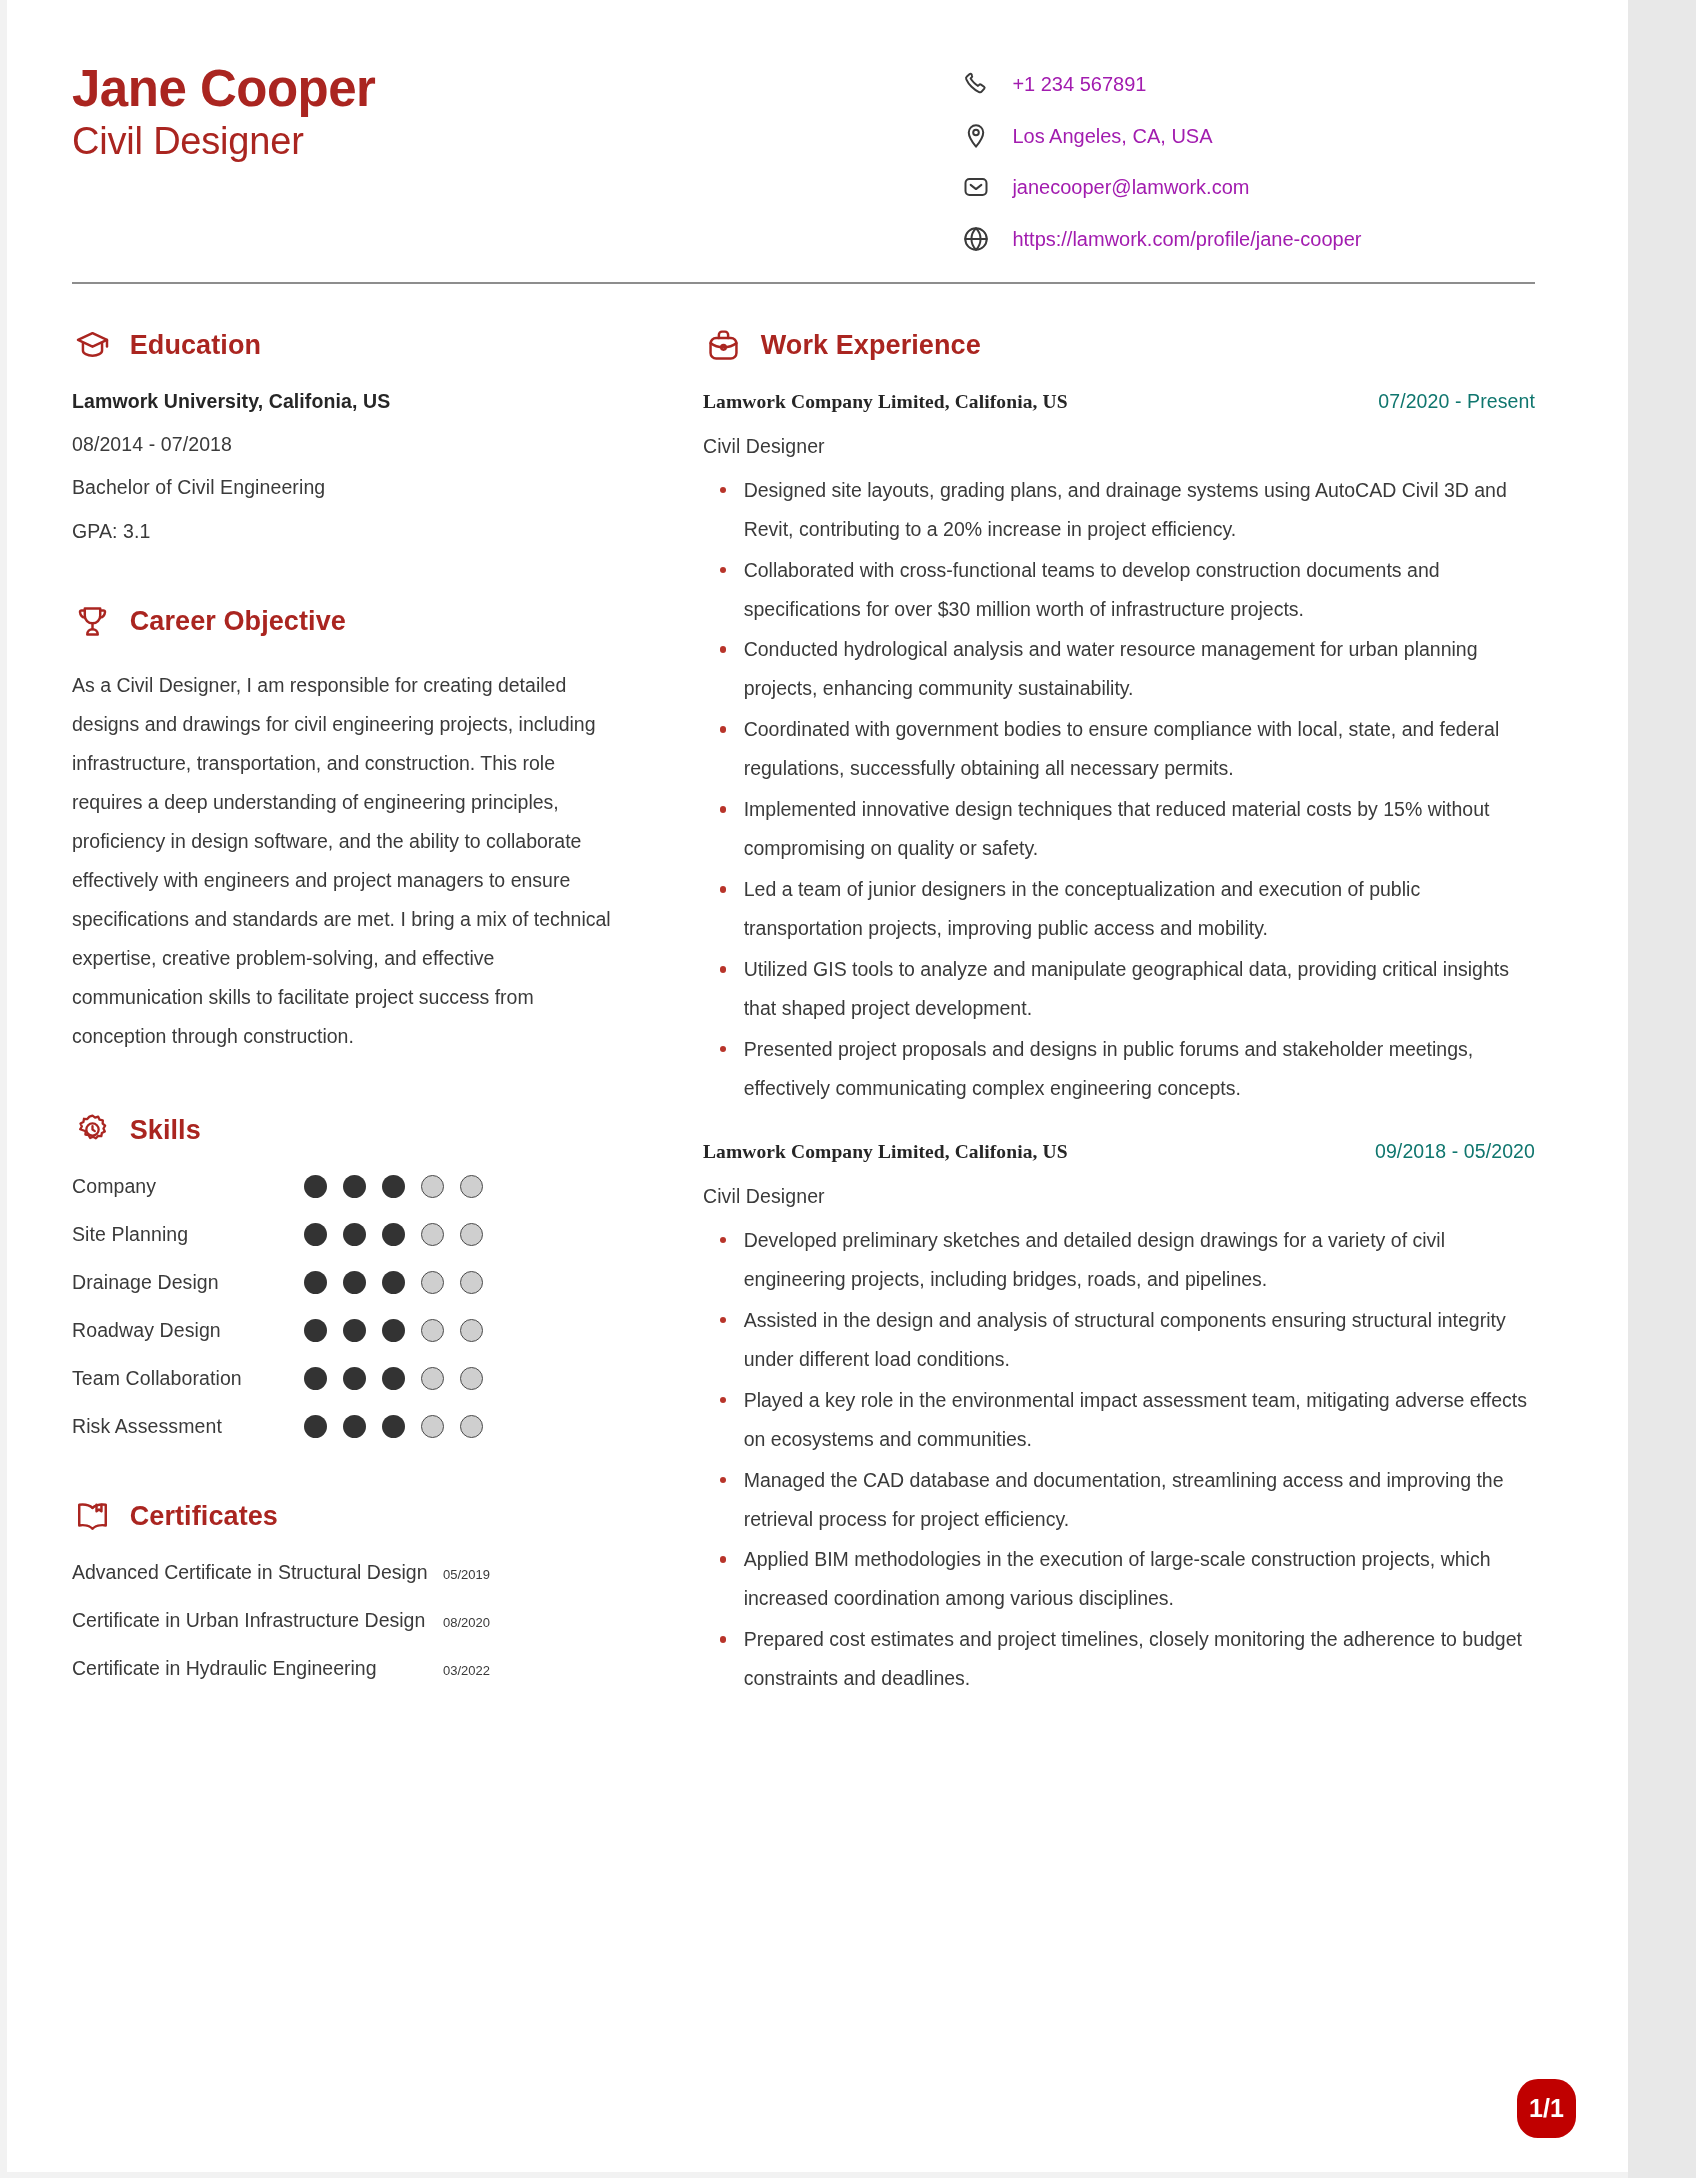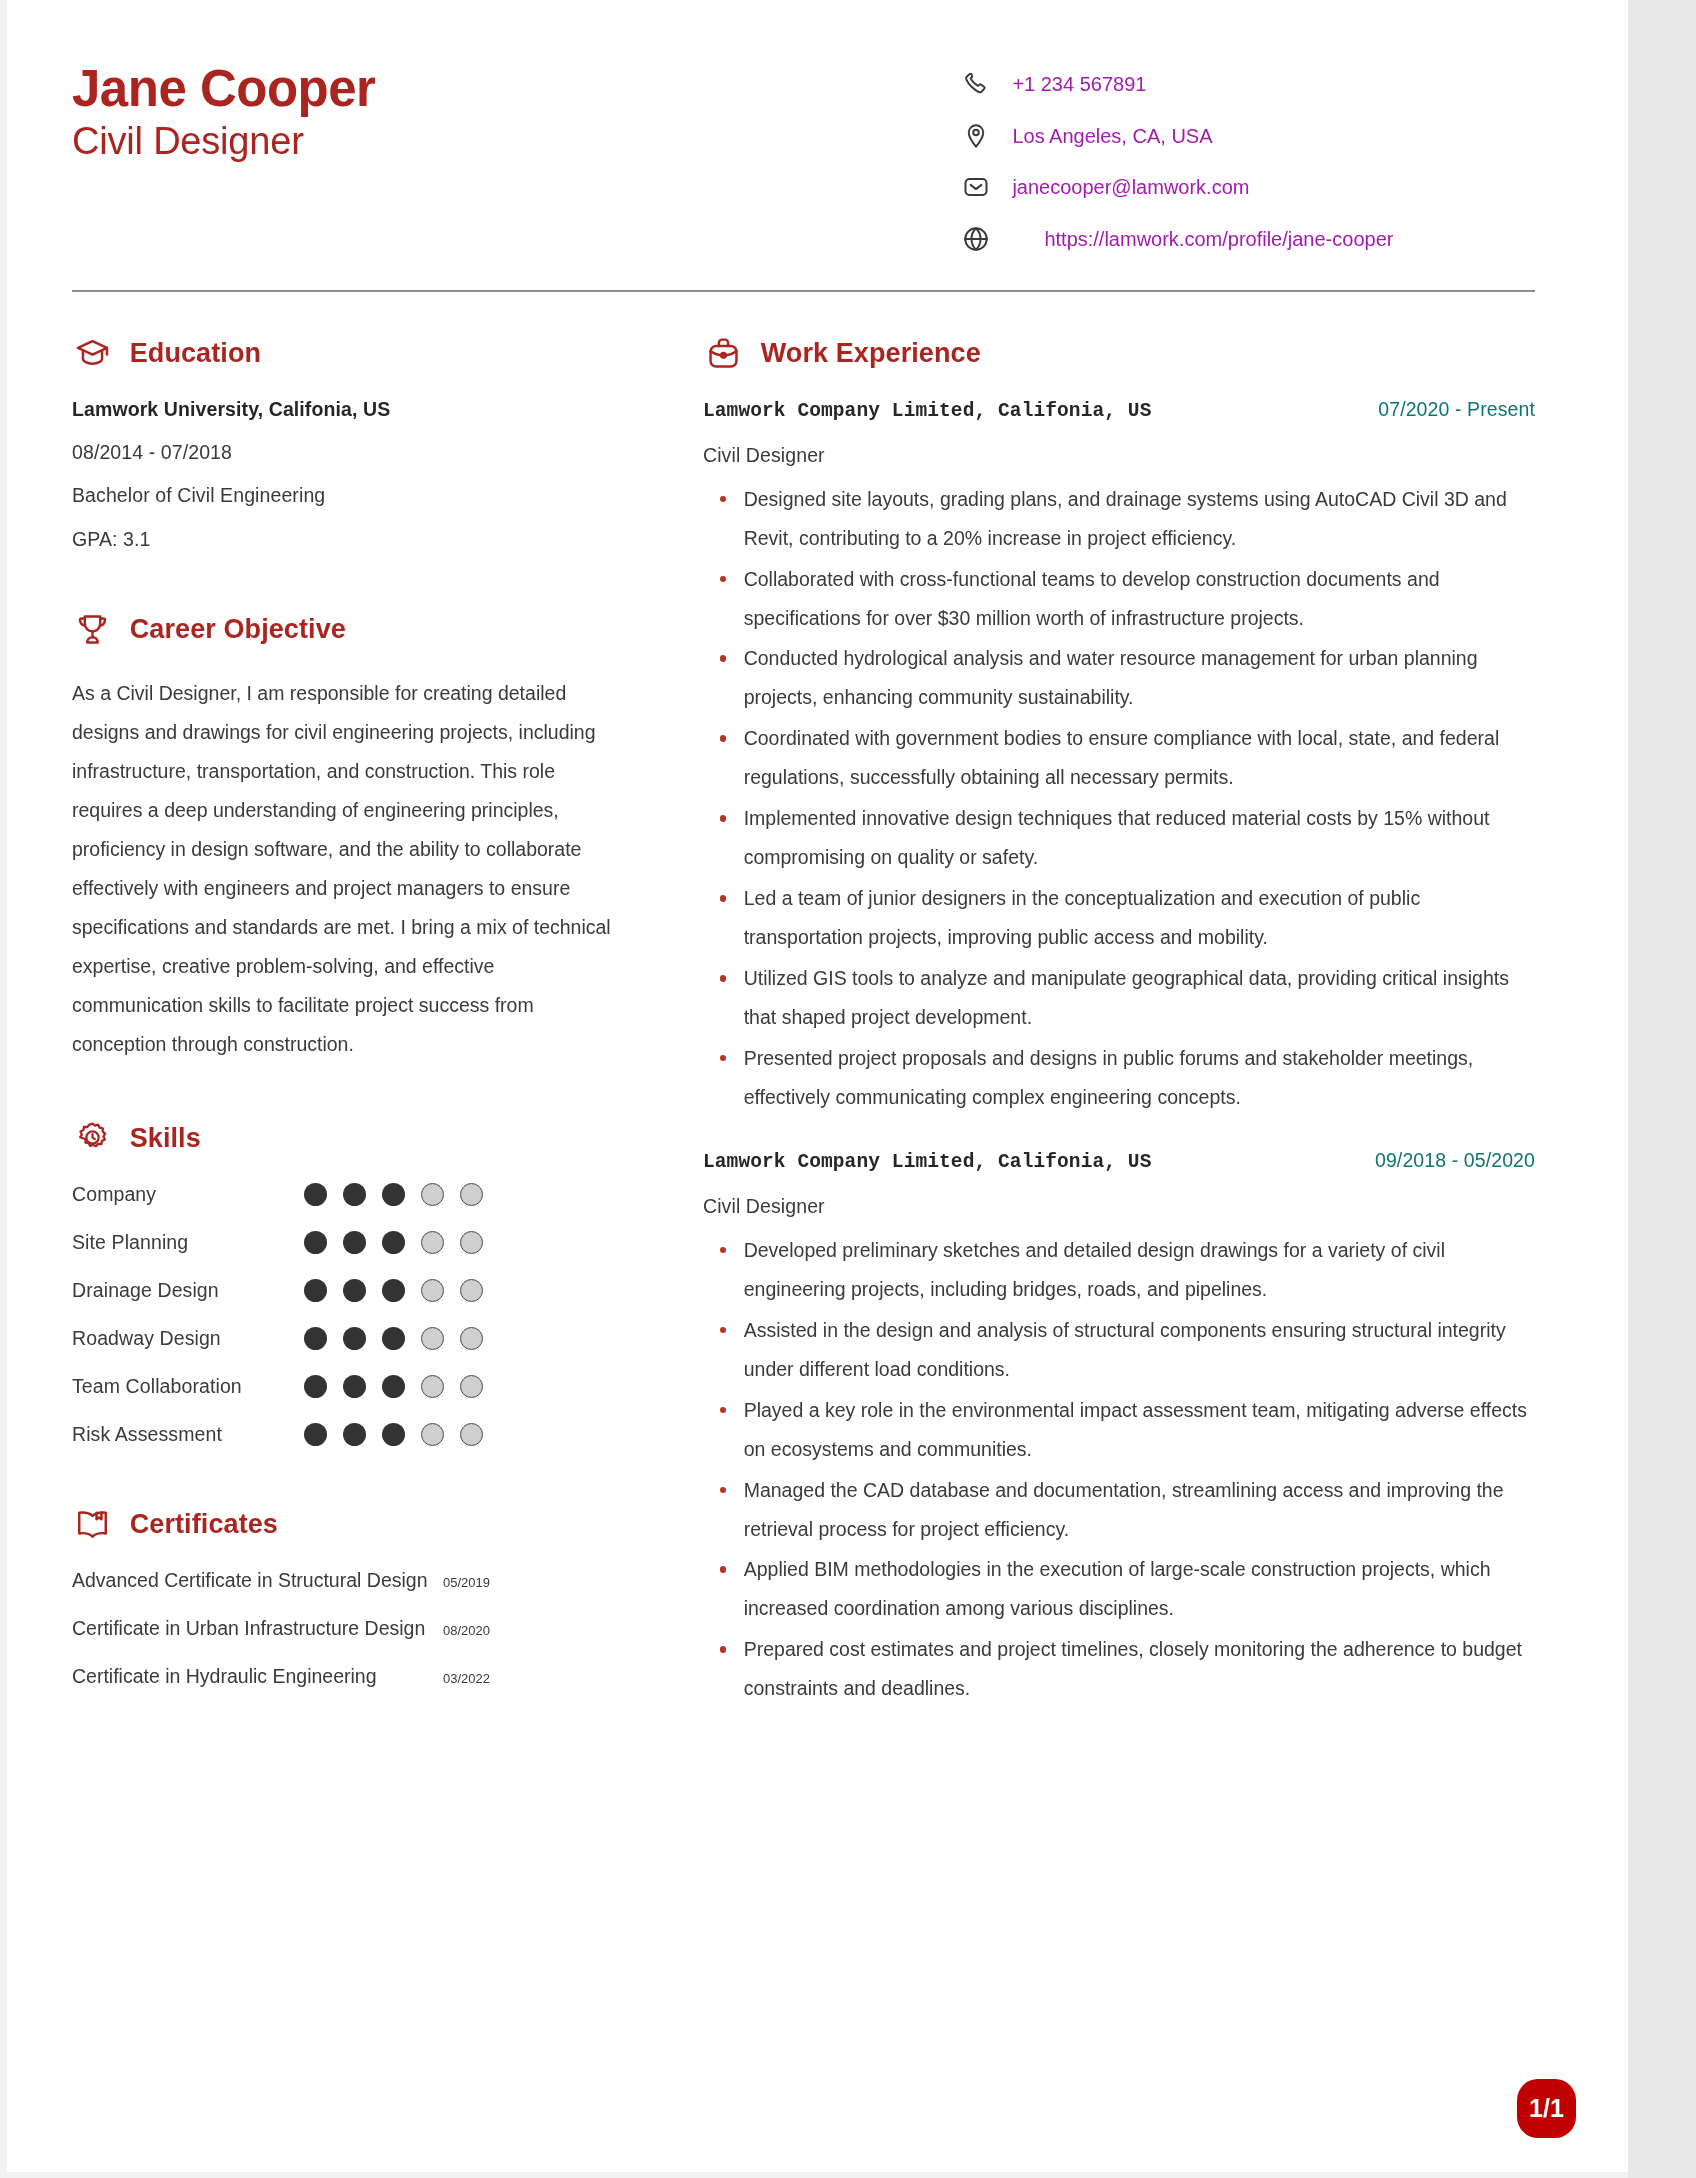--- a/index.html
+++ b/index.html
@@ -43,21 +43,21 @@
     margin-top: 1.9px;
     letter-spacing: -0.2px;
   }
   .contact-list { width: 575px; padding-top: 11px; }
   .contact-row {
     display: flex;
     align-items: center;
     margin-bottom: 19.5px;
     min-height: 32px;
   }
-  .contact-row:last-child { margin-bottom: 8px; gap: 32px; }
+  .contact-row:last-child { margin-bottom: 0; }
   .contact-icon {
     width: 32px; height: 32px;
     flex: 0 0 32px;
     display: flex; align-items: center; justify-content: center;
     margin-right: 20.4px;
   }
   .contact-icon svg { display: block; }
   .contact-text {
     font-size: 20px;
     color: #a21caf;
@@ -163,21 +163,21 @@
   
   .job { margin-bottom: 24px; }
   .job:last-child { margin-bottom: 0; }
   .job-head {
     display: flex;
     align-items: baseline;
     justify-content: space-between;
     margin-bottom: 22px;
   }
   .job-company {
-    font-family: Liberation Mono, monospace;
+    font-family: Liberation Serif, serif;
     font-size: 19.5px;
     font-weight: bold;
     color: #262626;
     letter-spacing: 0.1px;
     text-align: center;
   }
   .job-dates {
     font-size: 19.5px;
     color: #0f766e;
     white-space: nowrap;

